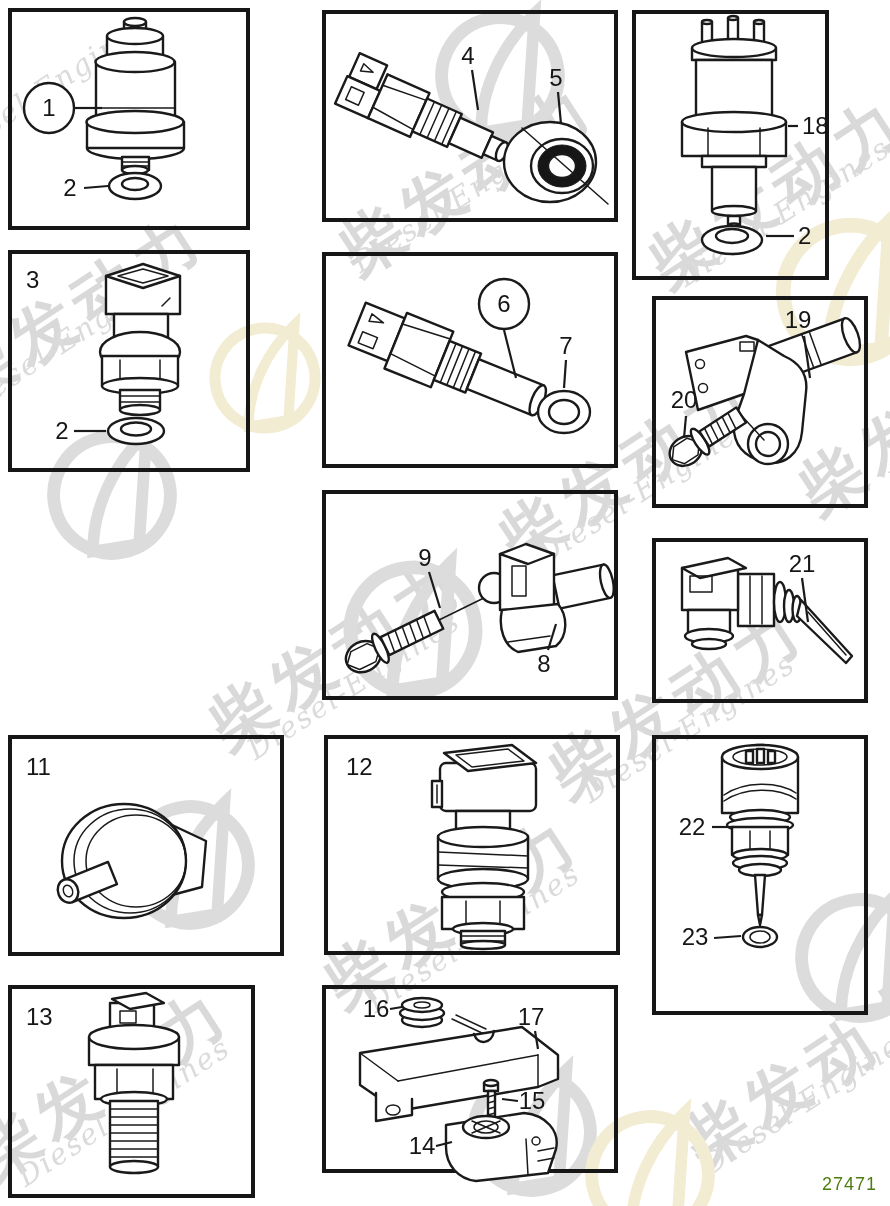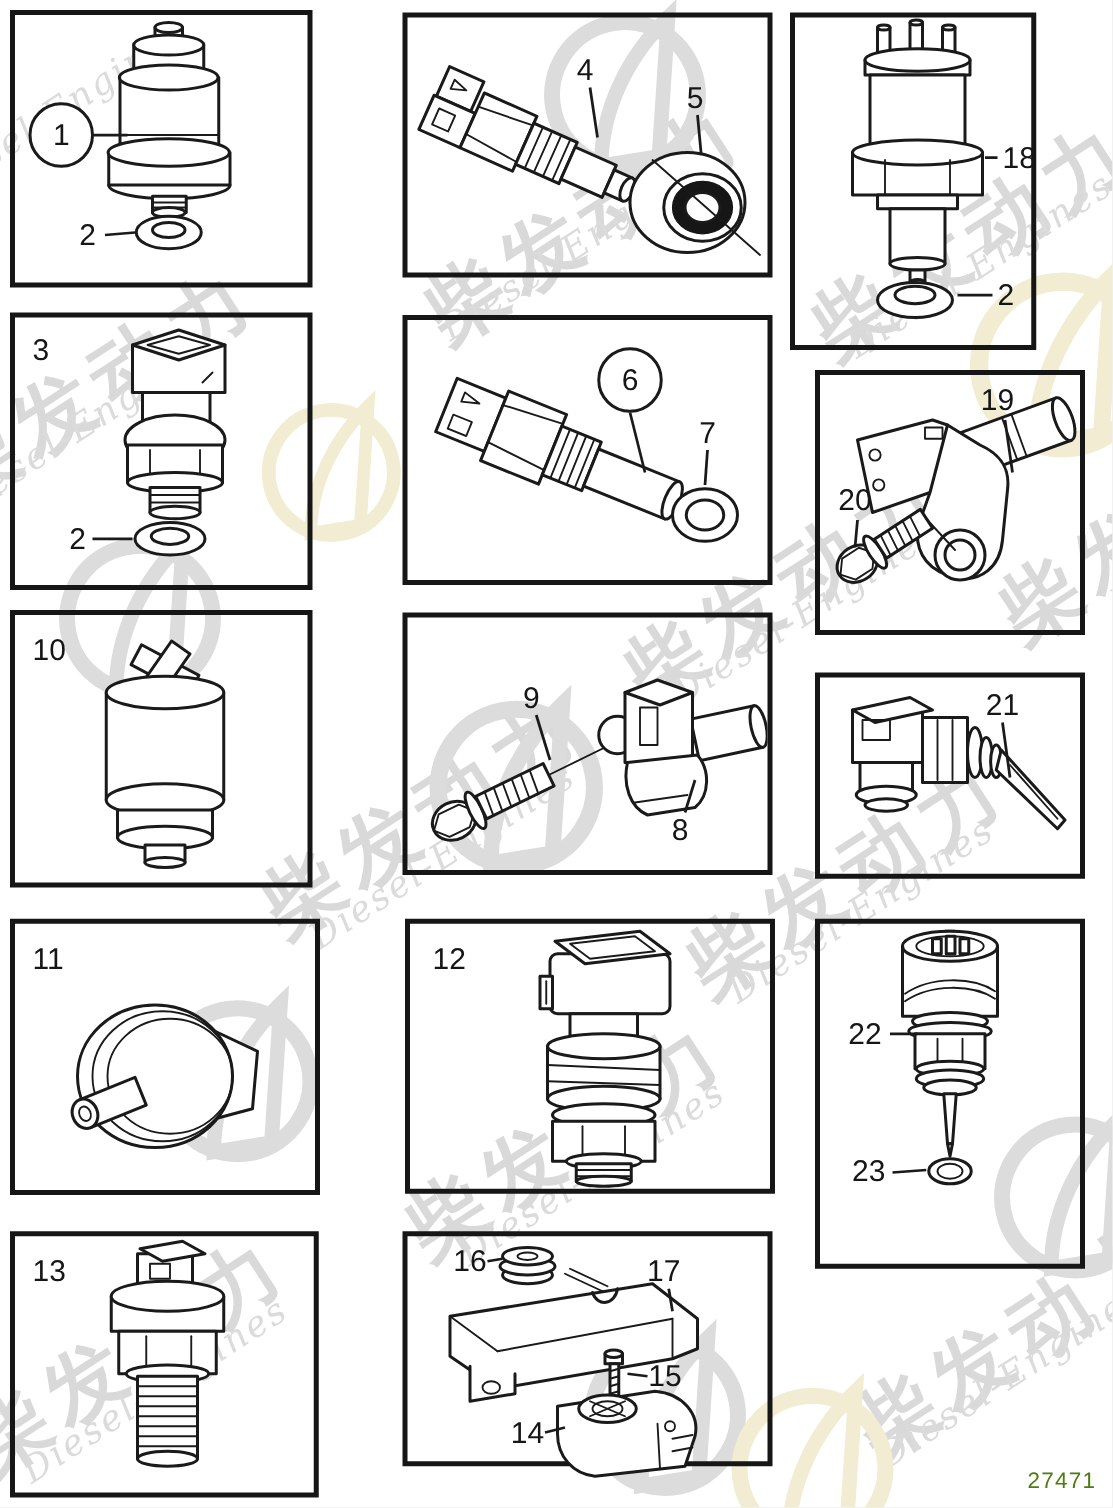--- a/index.html
+++ b/index.html
@@ -299,40 +299,20 @@
         <line class="ld" x1="148" y1="36" x2="154" y2="78"></line>
         <text class="num" x="142" y="28" text-anchor="middle">19</text>
       </g>
       <g>
         <line class="ld" x1="30" y1="116" x2="28" y2="138"></line>
         <text class="num" x="28" y="108" text-anchor="middle">20</text>
       </g>
     </svg>
   </div>
 
-  <div class="panel" style="left:8px;top:488px;width:242px;height:222px">
-    <svg width="234" height="214" viewBox="0 0 234 214">
-      <text class="num" x="14" y="36" text-anchor="start">10</text>
-      <g>
-        <g transform="translate(120,44) rotate(28)">
-            <rect class="s" x="-26" y="-9" width="52" height="18"></rect>
-          </g>
-        <g transform="translate(120,44) rotate(-55)">
-            <rect class="s" x="-22" y="-9" width="44" height="18"></rect>
-          </g>
-        <rect class="s" x="73" y="62" width="94" height="86"></rect>
-          <ellipse class="s" cx="120" cy="62" rx="47" ry="13"></ellipse>
-        <ellipse class="s" cx="120" cy="148" rx="47" ry="13"></ellipse>
-        <rect class="s" x="82" y="156" width="76" height="22"></rect>
-          <ellipse class="s" cx="120" cy="178" rx="38" ry="9"></ellipse>
-        <rect class="s" x="104" y="184" width="32" height="14"></rect>
-          <ellipse class="s" cx="120" cy="198" rx="16" ry="4"></ellipse>
-      </g>
-    </svg>
-  </div>
 
   <div class="panel" style="left:322px;top:490px;width:296px;height:210px">
     <svg width="288" height="202" viewBox="0 0 288 202">
       <g>
         <g transform="translate(24,158) rotate(-26)">
           <ellipse class="s" cx="10" cy="10" rx="18" ry="15"></ellipse>
           <path class="st" d="M1,0 L19,0 L28,10 L19,20 L1,20 L-8,10 Z"></path>
           <ellipse class="s" cx="29" cy="10" rx="5" ry="16"></ellipse>
           <rect class="s" x="34" y="0" width="60" height="20"></rect>
           <line class="st" x1="42" y1="0" x2="40" y2="20"></line>
@@ -385,21 +365,21 @@
         <ellipse class="s" cx="53" cy="94" rx="24" ry="7"></ellipse>
         <ellipse class="s" cx="53" cy="102" rx="17" ry="5"></ellipse>
       </g>
       <g>
         <line class="ld" x1="146" y1="36" x2="152" y2="80"></line>
         <text class="num" x="146" y="30" text-anchor="middle">21</text>
       </g>
     </svg>
   </div>
 
-  <div class="panel" style="left:8px;top:735px;width:248px;height:221px">
+  <div class="panel" style="left:8px;top:735px;width:276px;height:221px">
     <svg width="232" height="213" viewBox="0 0 232 213">
       <text class="num" x="14" y="36" text-anchor="start">11</text>
       <g>
         <path class="s" d="M160,86 L194,102 L190,148 L160,156 Z"></path>
         <ellipse class="s" cx="112" cy="122" rx="62" ry="57"></ellipse>
         <ellipse class="st" cx="118" cy="122" rx="56" ry="52"></ellipse>
         <ellipse class="st" cx="124" cy="122" rx="50" ry="46"></ellipse>
         <g transform="translate(56,152) rotate(-22)">
           <rect class="s" x="0" y="-12" width="48" height="24"></rect>
           <ellipse class="s" cx="0" cy="0" rx="10" ry="12"></ellipse>

